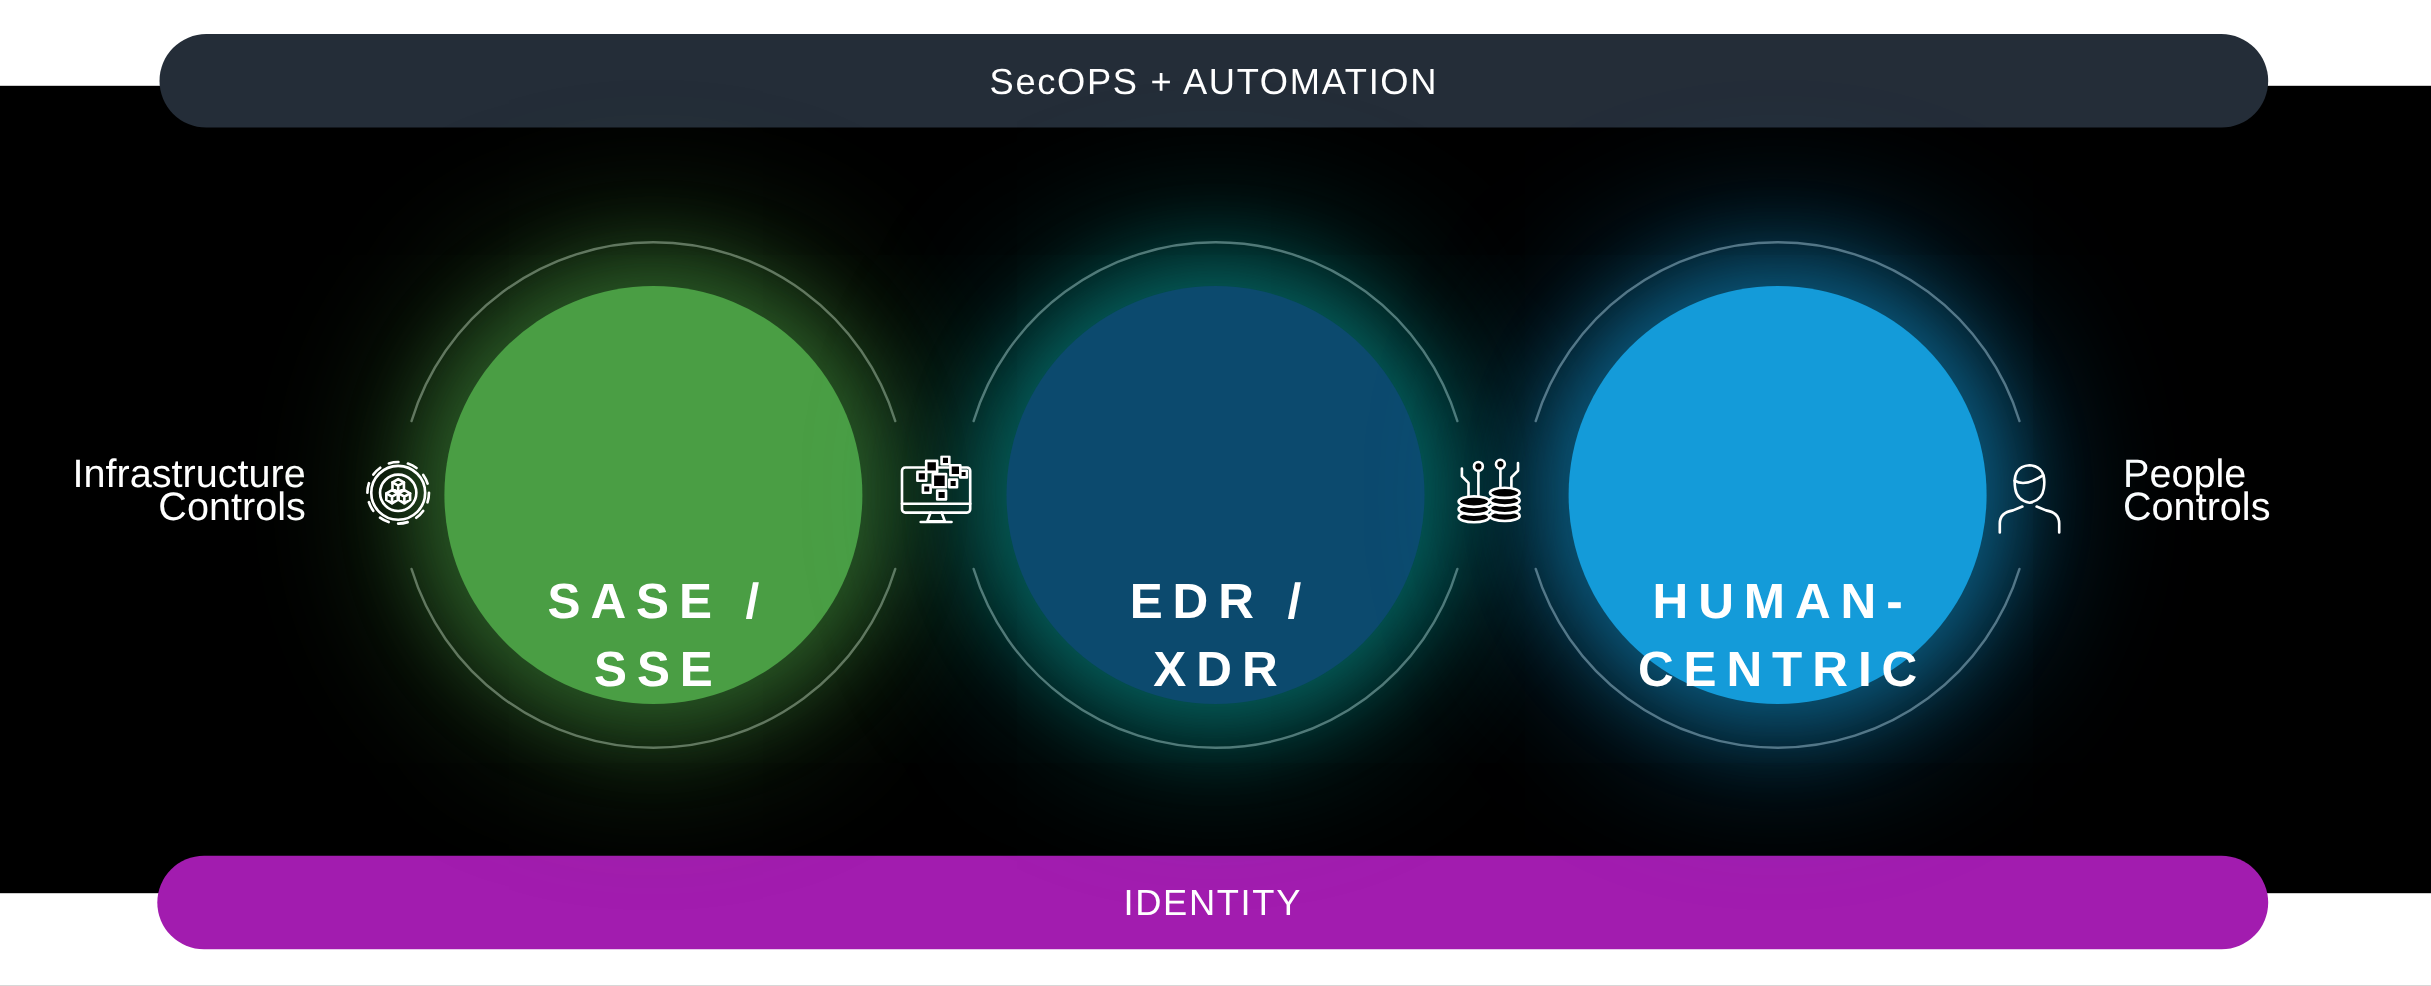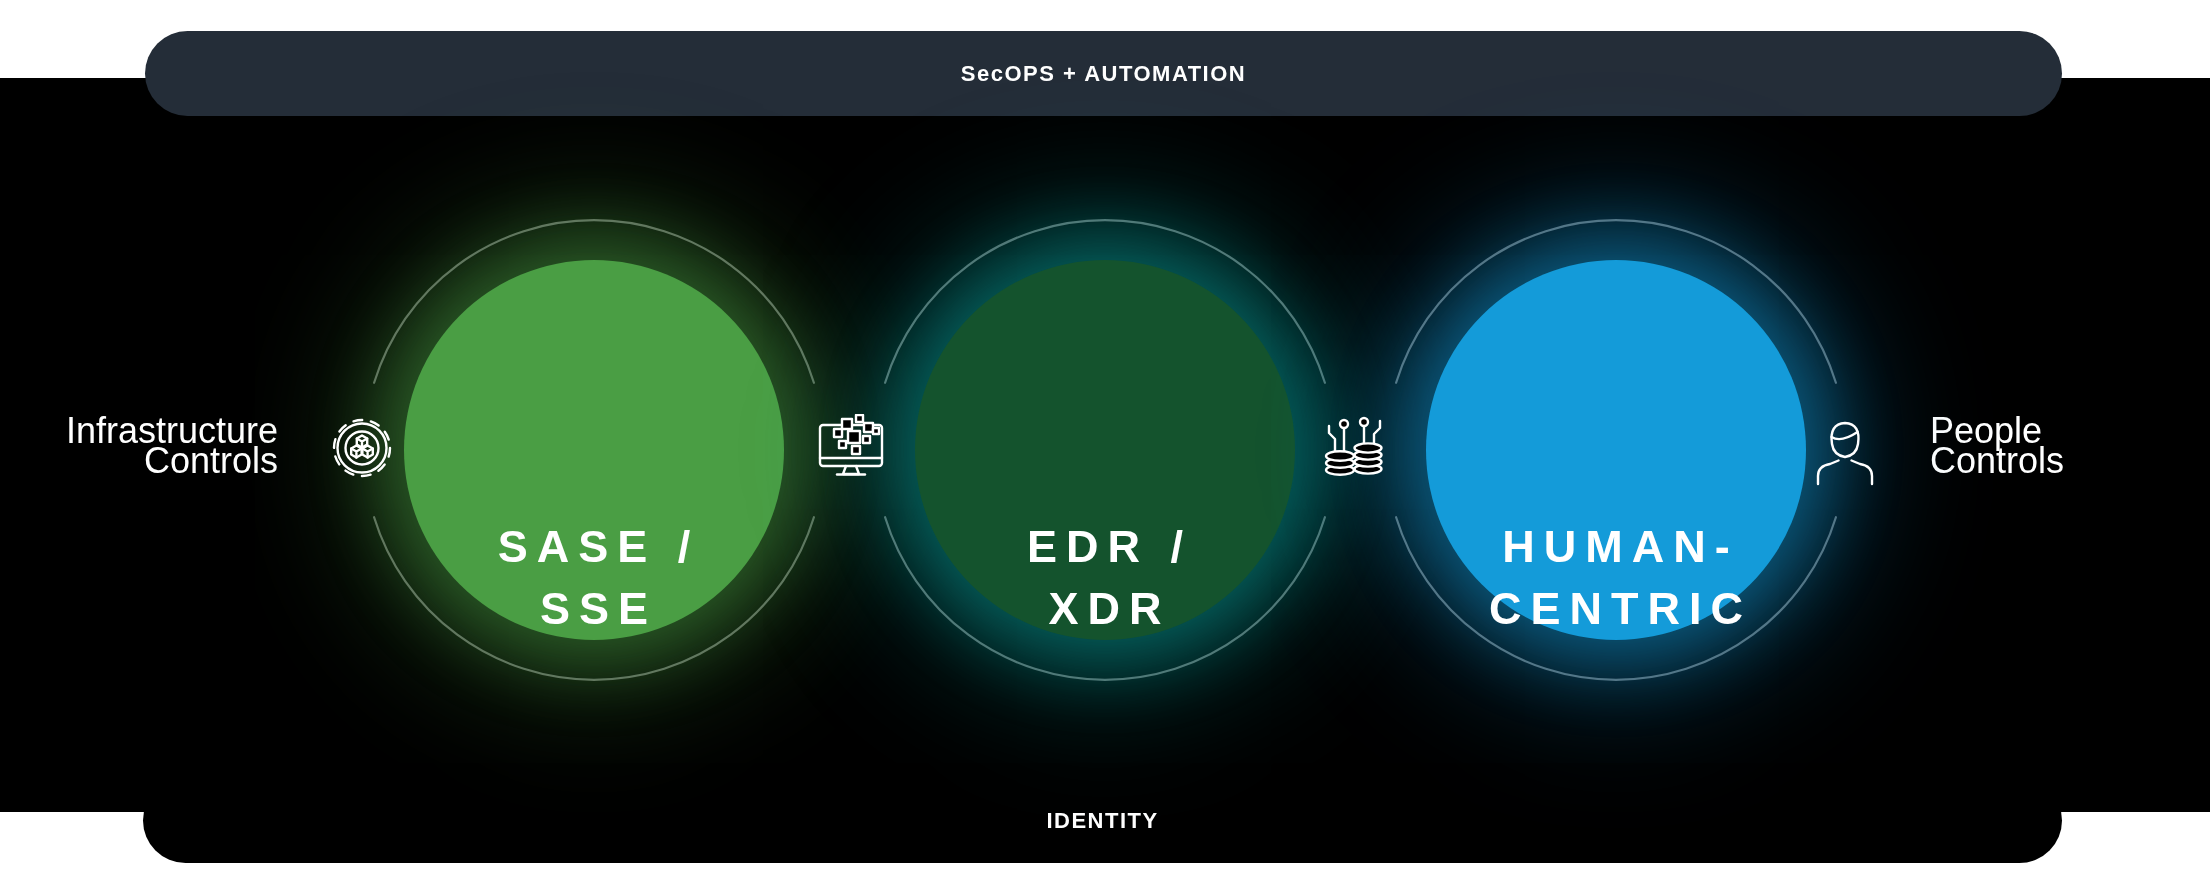--- a/index.html
+++ b/index.html
@@ -4,21 +4,21 @@
 <style>
   html,body{margin:0;padding:0;}
   body{font-family:"Liberation Sans","DejaVu Sans",sans-serif;}
   .stage{position:relative;width:2210px;height:896px;background:#ffffff;overflow:hidden;}
 
   .black-band{position:absolute;left:0;top:78px;width:2210px;height:734px;}
 
   .bar{position:absolute;height:85px;border-radius:43px;display:flex;align-items:center;justify-content:center;}
   .bar-top{left:145px;top:31px;width:1917px;}
   .bar-bottom{left:143px;top:778px;width:1919px;}
-  .bar-label{color:#ffffff;font-size:22px;font-weight:700;letter-spacing:1.5px;white-space:nowrap;}
+  .bar-label{color:#ffffff;font-size:33px;font-weight:400;letter-spacing:1.5px;white-space:nowrap;}
 
   .side-label{position:absolute;top:416px;color:#ffffff;font-size:36px;line-height:30px;white-space:pre-line;}
   .side-label.left{left:0;width:278px;text-align:right;}
   .side-label.right{left:1930px;width:300px;text-align:left;}
 
   .node{position:absolute;top:218px;width:464px;height:464px;}
   .ring{position:absolute;left:0;top:0;width:464px;height:464px;}
   .ring path{fill:none;stroke:currentColor;stroke-width:2.2;stroke-linecap:round;}
   .disc{position:absolute;left:42px;top:42px;width:380px;height:380px;border-radius:50%;
         display:flex;align-items:flex-end;justify-content:center;text-align:center;
@@ -34,21 +34,21 @@
 <body>
 
 <div class="stage">
 
   <div class="black-band" style="background-color: rgb(0, 0, 0);"></div>
 
   <div class="bar bar-top" style="background-color: rgb(36, 45, 56);">
     <span class="bar-label">SecOPS + AUTOMATION</span>
   </div>
 
-  <div class="bar bar-bottom" style="background-color: #000000; justify-content: center;">
+  <div class="bar bar-bottom" style="background-color: #a21caf; justify-content: center;">
     <span class="bar-label">IDENTITY</span>
   </div>
 
   <div class="side-label left">Infrastructure
 Controls</div>
   <div class="side-label right">People
 Controls</div>
 
   <div class="node" style="left:362px;">
     <svg class="ring" viewBox="0 0 464 464" style="color: rgba(255, 255, 255, 0.42);">
@@ -59,21 +59,21 @@
       <span class="disc-label">SASE /
 SSE</span>
     </div>
   </div>
 
   <div class="node" style="left:873px;">
     <svg class="ring" viewBox="0 0 464 464" style="color: rgba(255, 255, 255, 0.42);">
       <path d="M 451.9 164.8 A 230 230 0 0 0 12.1 164.8"></path>
       <path d="M 12.1 299.2 A 230 230 0 0 0 451.9 299.2"></path>
     </svg>
-    <div class="disc" style="background-color: #14532d; --glow: rgba(11,165,160,0.40);">
+    <div class="disc" style="background-color: #0c4a6e; --glow: rgba(11,165,160,0.40);">
       <span class="disc-label">EDR /
 XDR</span>
     </div>
   </div>
 
   <div class="node" style="left:1384px;">
     <svg class="ring" viewBox="0 0 464 464" style="color: rgba(255, 255, 255, 0.42);">
       <path d="M 451.9 164.8 A 230 230 0 0 0 12.1 164.8"></path>
       <path d="M 12.1 299.2 A 230 230 0 0 0 451.9 299.2"></path>
     </svg>

